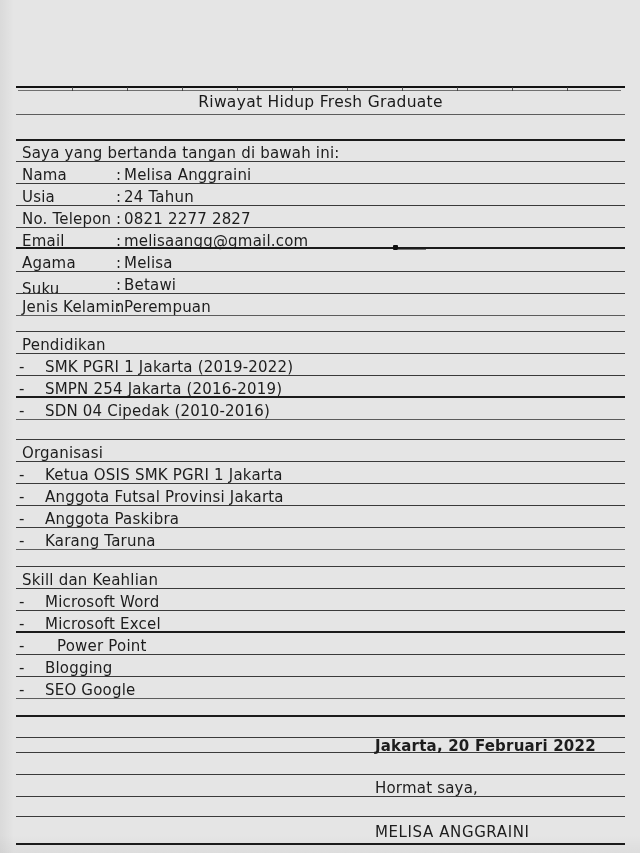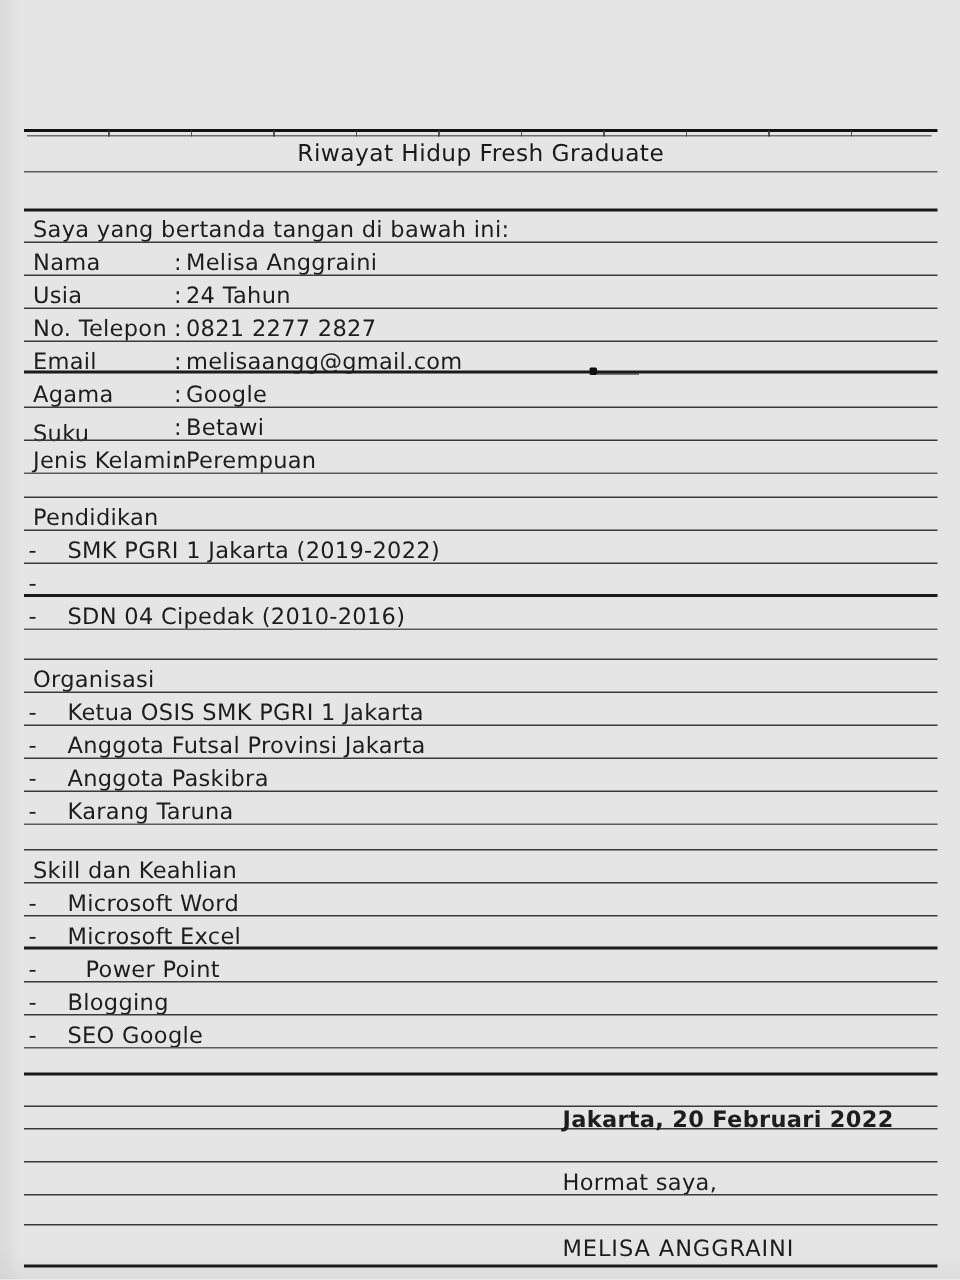--- a/index.html
+++ b/index.html
@@ -170,21 +170,21 @@
 
   <div class="row hand label" style="top:230px;">Email</div>
   <div class="row hand colon" style="top:230px;">:</div>
   <div class="row hand value" style="top:230px;">melisaangg@gmail.com</div>
   <div class="rule thick" style="top:247px;"></div>
   <div id="ink-blob"></div>
   <div id="ink-smear"></div>
 
   <div class="row hand label" style="top:252px;">Agama</div>
   <div class="row hand colon" style="top:252px;">:</div>
-  <div class="row hand value" style="top:252px;">Google</div>
+  <div class="row hand value" style="top:252px;">Melisa</div>
   <div class="rule" style="top:271px;"></div>
 
   <div class="row hand label" style="top:278px;text-align:center;">Suku</div>
   <div class="row hand colon" style="top:274px;">:</div>
   <div class="row hand value" style="top:274px;">Betawi</div>
   <div class="rule" style="top:293px;"></div>
 
   <div class="row hand label" style="top:296px;">Jenis Kelamin</div>
   <div class="row hand colon" style="top:296px;">:</div>
   <div class="row hand value" style="top:296px;">Perempuan</div>
@@ -192,20 +192,21 @@
 
   <div class="rule" style="top:331px;"></div>
   <div class="row hand heading" style="top:334px;">Pendidikan</div>
   <div class="rule" style="top:353px;"></div>
 
   <div class="row hand dash" style="top:356px;">-</div>
   <div class="row hand item" style="top:356px;">SMK PGRI 1 Jakarta (2019-2022)</div>
   <div class="rule" style="top:375px;"></div>
 
   <div class="row hand dash" style="top:378px;">-</div>
+  <div class="row hand item" style="top:378px;">SMPN 254 Jakarta (2016-2019)</div>
   <div class="rule thick" style="top:396px;"></div>
 
   <div class="row hand dash" style="top:400px;">-</div>
   <div class="row hand item" style="top:400px;">SDN 04 Cipedak (2010-2016)</div>
   <div class="rule mid" style="top:419px;"></div>
 
   <div class="rule" style="top:439px;"></div>
   <div class="row hand heading" style="top:442px;">Organisasi</div>
   <div class="rule" style="top:461px;"></div>
 

